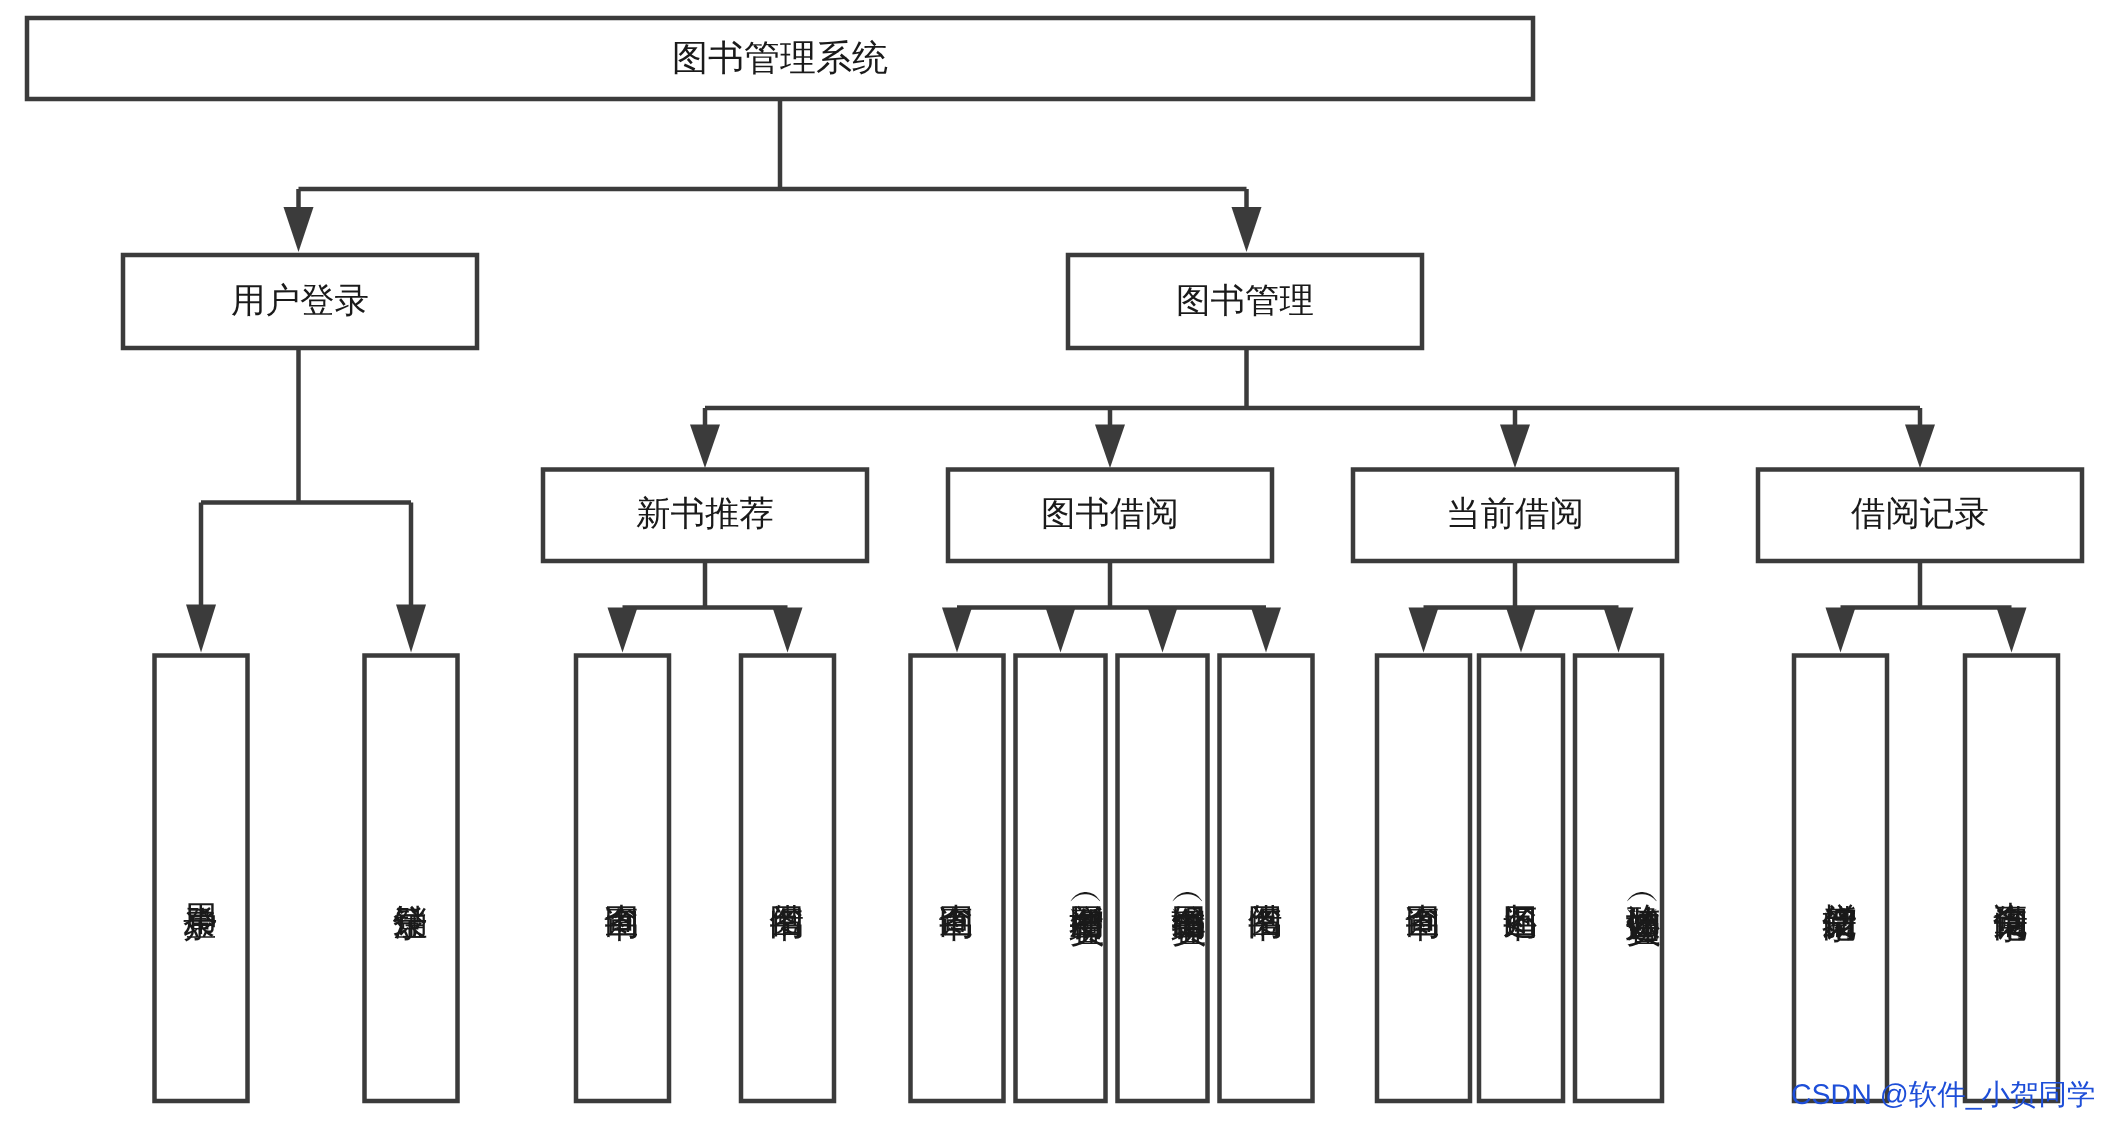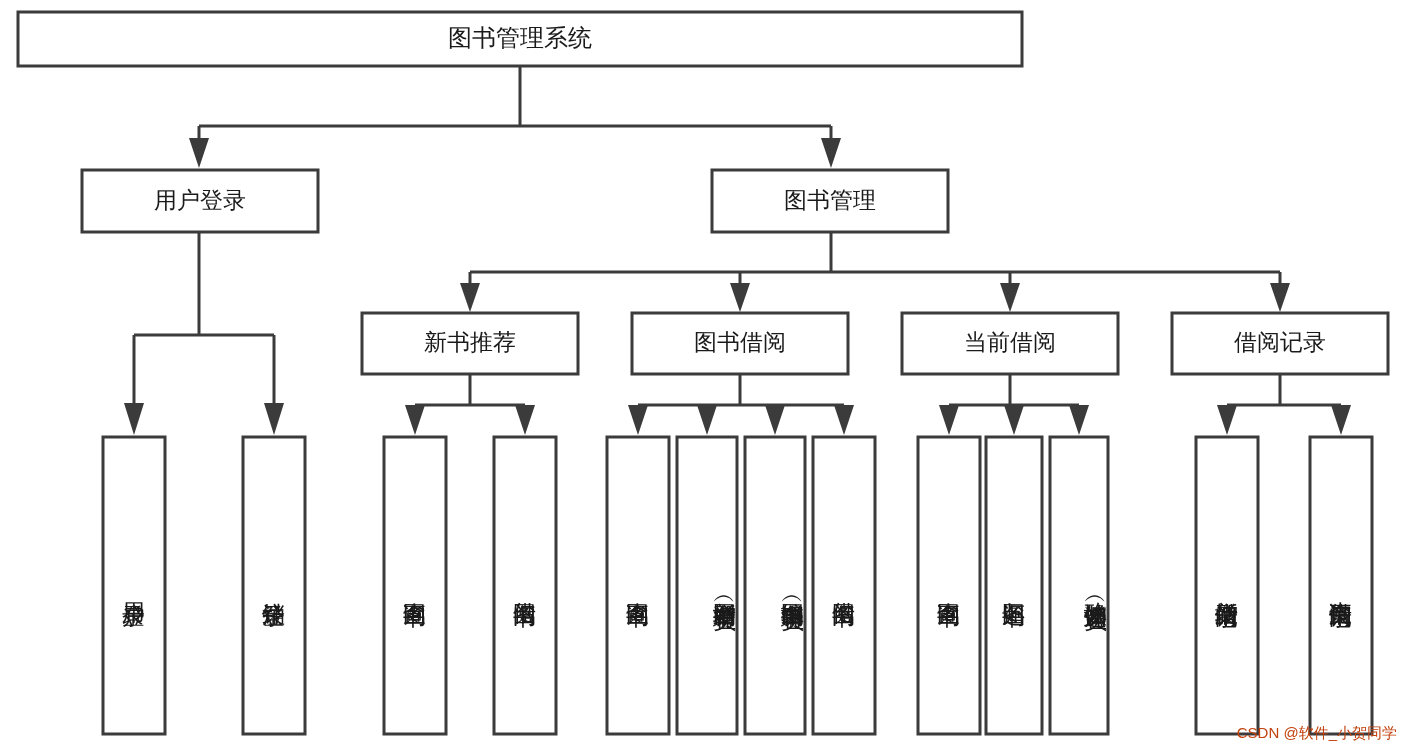--- a/index.html
+++ b/index.html
@@ -69,22 +69,22 @@
     pointer-events: none;
   }
   .leaf-label.centered {
     align-items: center;
   }
   .watermark {
     position: absolute;
     right: 8px;
     bottom: 4px;
     font-family: "Liberation Sans", "DejaVu Sans", sans-serif;
-    font-size: 15px;
-    color: #c2410c;
+    font-size: 19px;
+    color: #1d4ed8;
     white-space: nowrap;
     user-select: none;
   }
 </style>
 </head>
 <body>
 
 <div id="diagram-root">
 
   <svg class="diagram-canvas" viewBox="0 0 1405 747">

